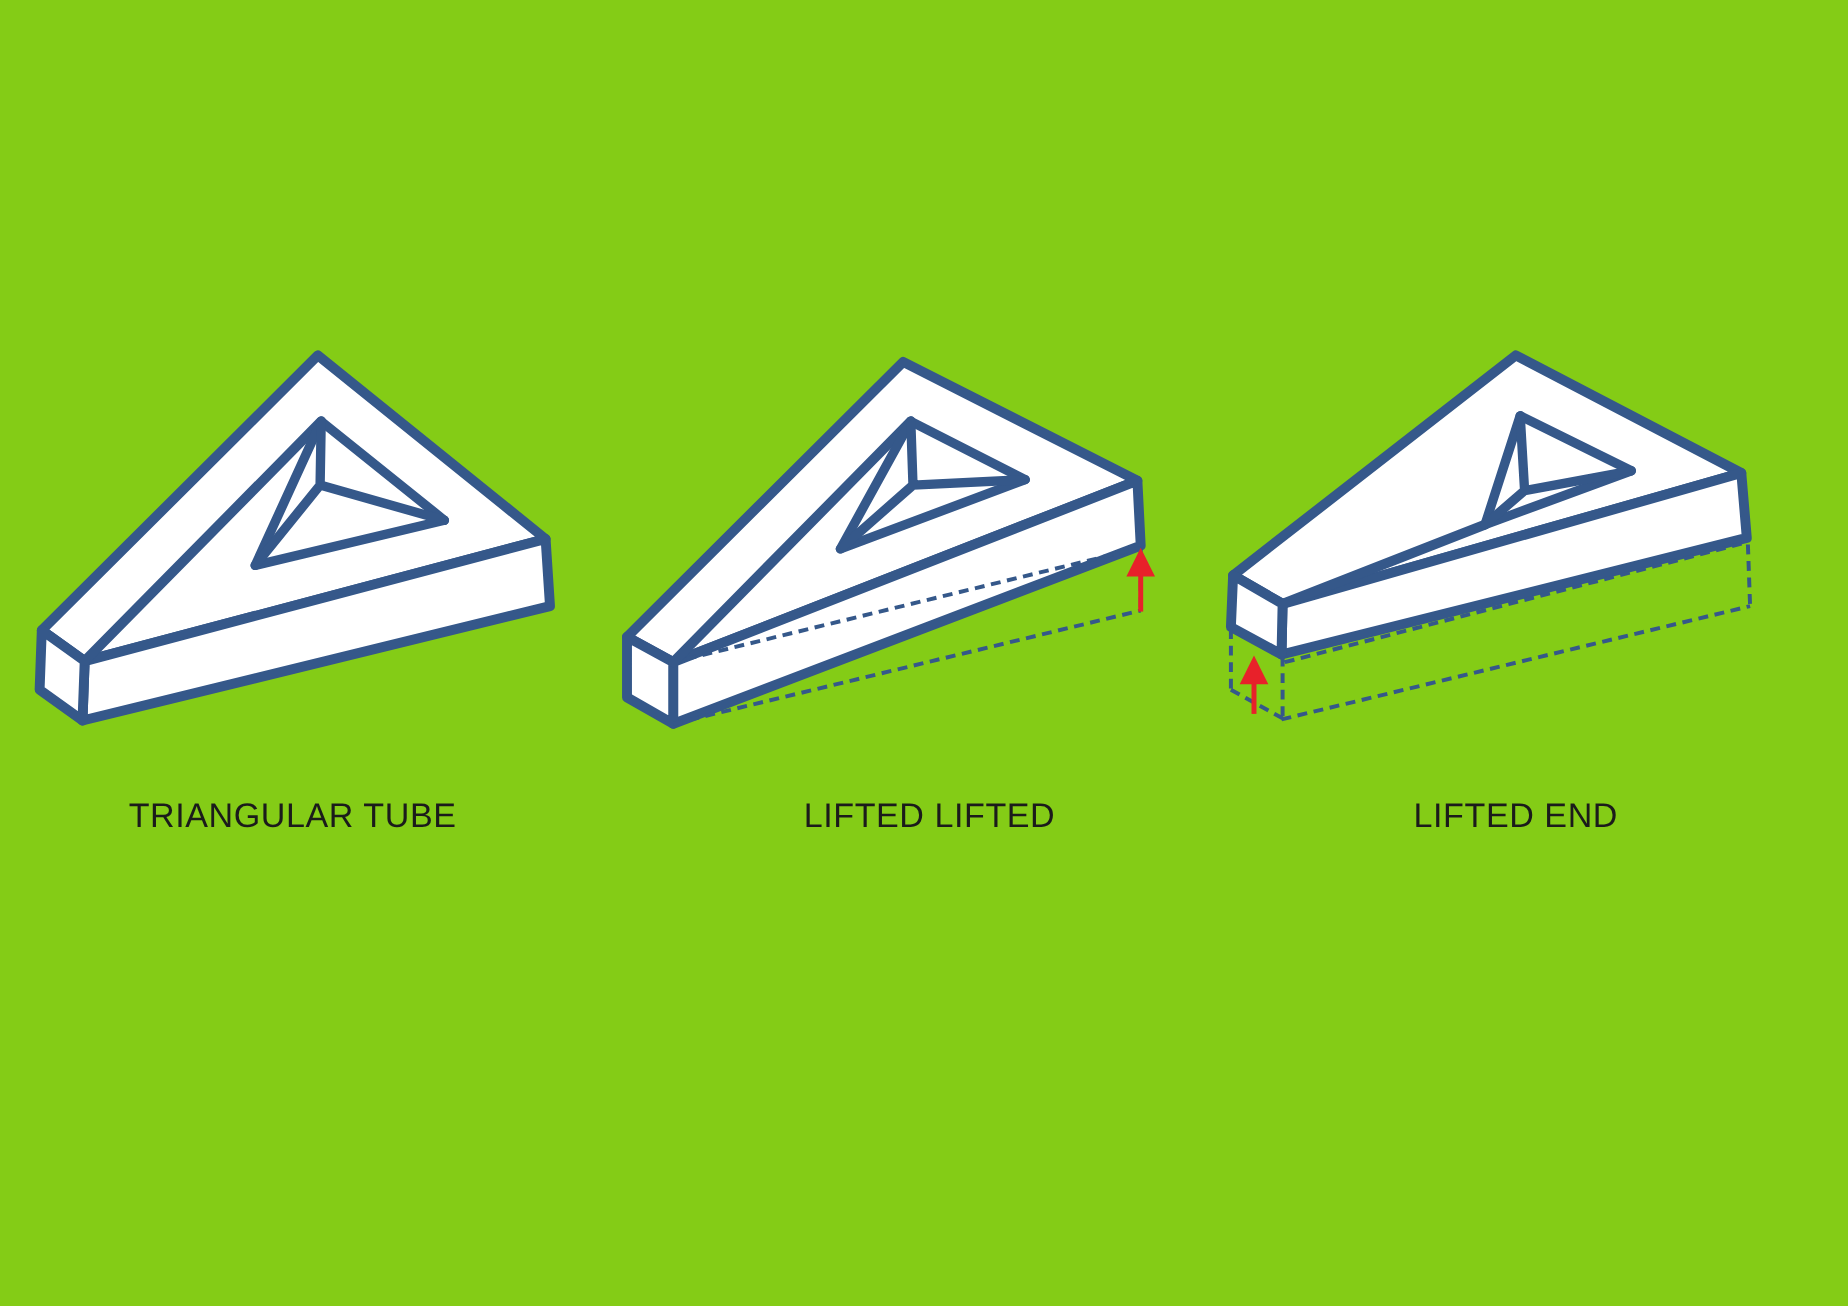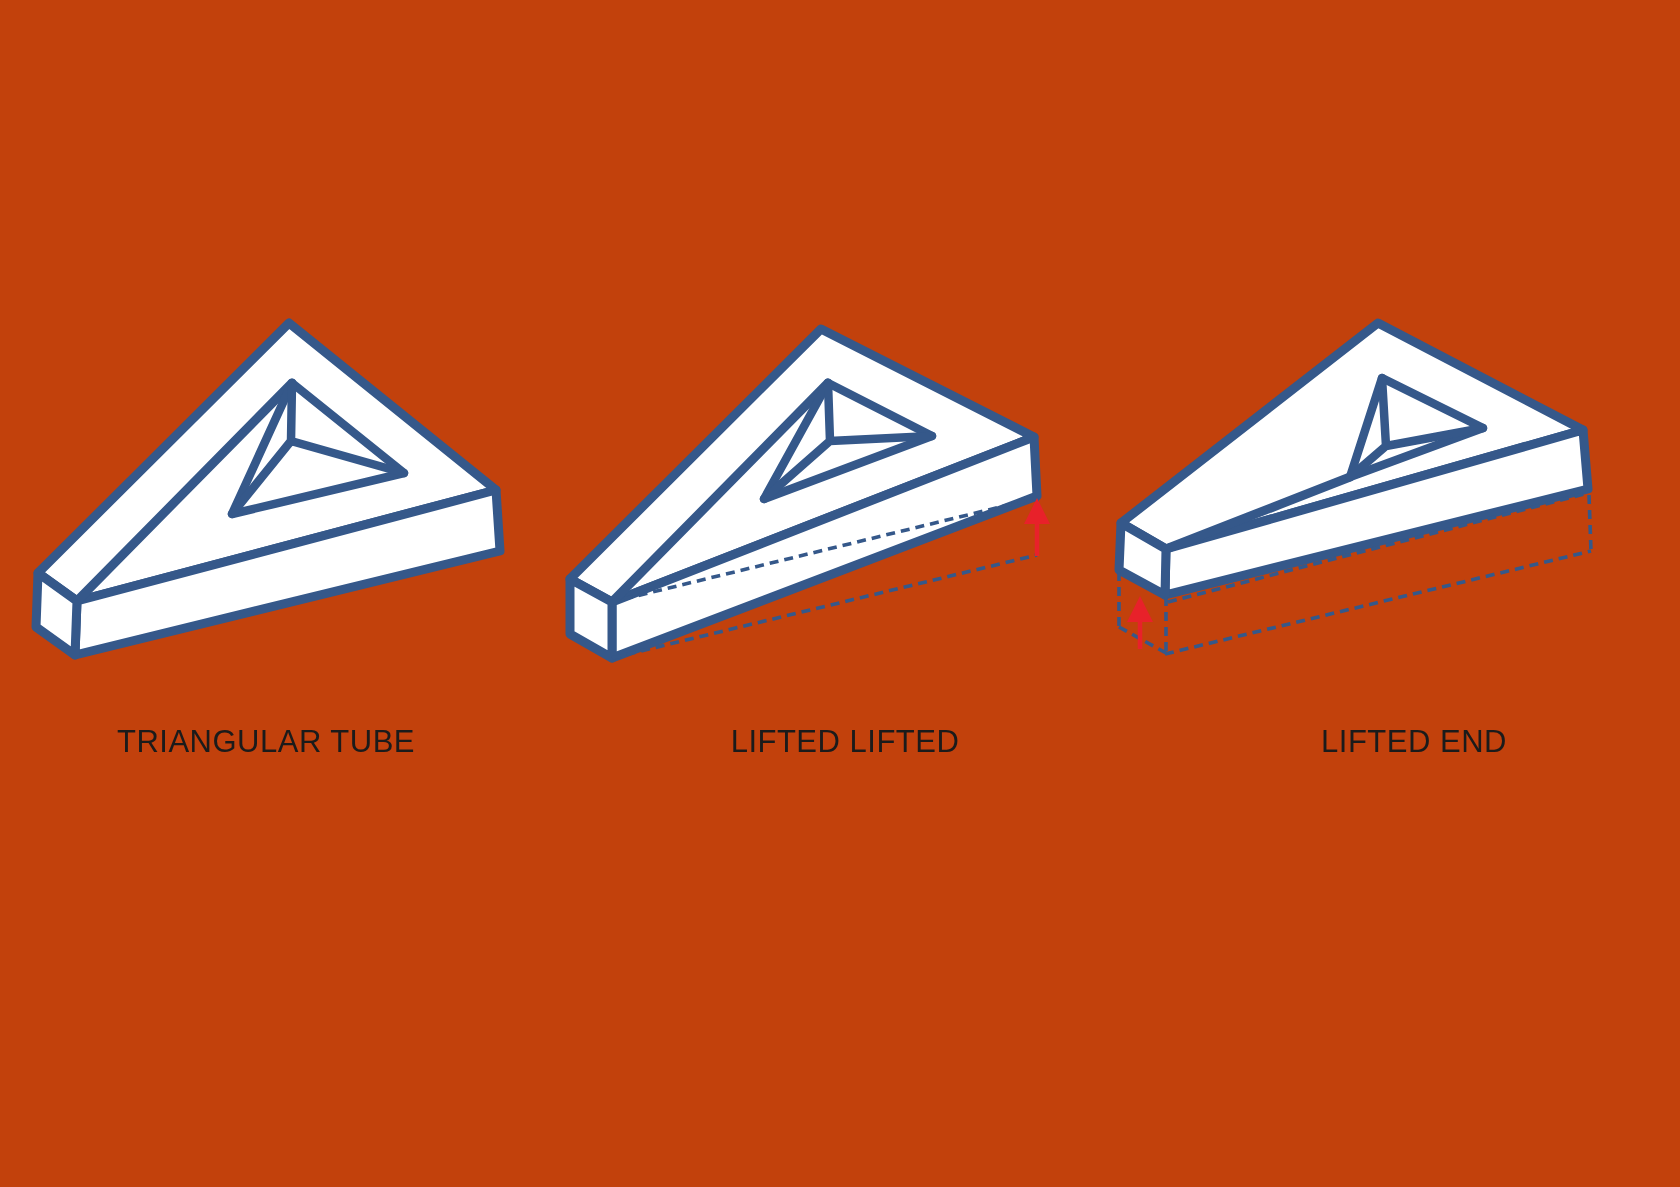--- a/index.html
+++ b/index.html
@@ -1,19 +1,19 @@
 <!DOCTYPE html>
 <html><head>
 <meta charset="utf-8">
 <style>
   html,body { margin:0; padding:0; background:#ffffff; }
   .canvas {
     position:relative;
     width:1680px; height:1187px;
-    background:#c2410c;
+    background:#84cc16;
     overflow:hidden;
     font-family:"Liberation Sans", sans-serif;
     text-align:right;
   }
   svg.diagram { position:absolute; left:0; top:0; }
 
   
   .face   { fill:#ffffff; stroke:#35588A; stroke-width:9; stroke-linejoin:round; }
   .edge   { fill:none;    stroke:#35588A; stroke-width:9; stroke-linejoin:round; stroke-linecap:round; }
   .inner  { fill:#ffffff; stroke:#35588A; stroke-width:8.5; stroke-linejoin:round; }
@@ -32,21 +32,21 @@
     transform:translateX(-50%);
     font-size:31px;
     line-height:31px;
     letter-spacing:0.5px;
     color:#1B1B1B;
     white-space:nowrap;
     font-family:"Liberation Sans", sans-serif;
   }
   .label-1 { left:266px; }
   .label-2 { left:845px; }
-  .label-3 { left:1378px;margin-left:36px; }
+  .label-3 { left:1378px; }
 </style>
 </head>
 <body>
 
 <div class="canvas">
 
   <svg class="diagram" width="1680" height="1187" viewBox="0 0 1680 1187">
 
     <g>
       <path class="face" d="M289,323 L496,490 L77,601 L38,573 Z"></path>

